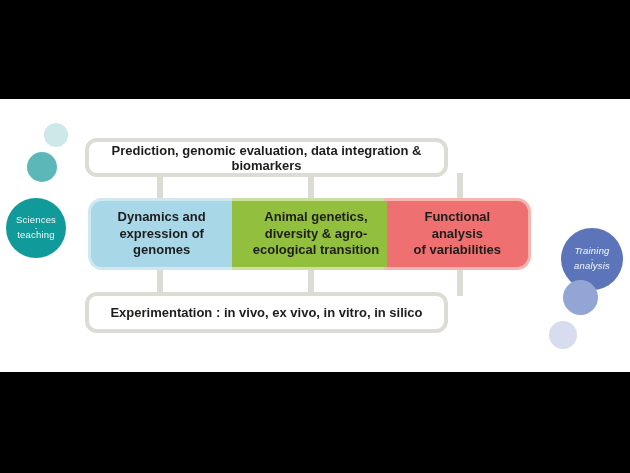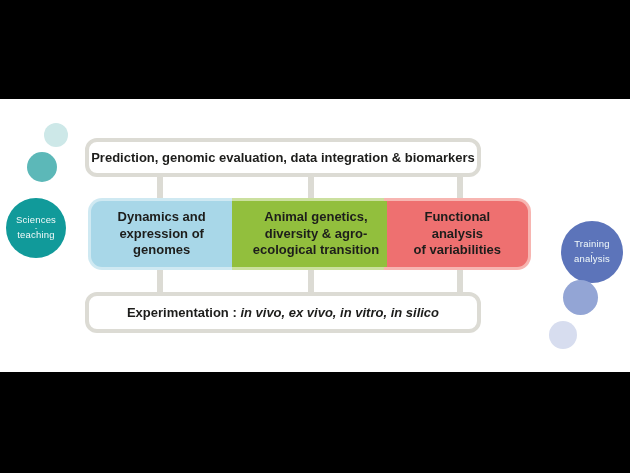--- a/index.html
+++ b/index.html
@@ -16,21 +16,21 @@
     background: #ffffff;
   }
   .circle {
     position: absolute; border-radius: 50%;
     display: flex; flex-direction: column; align-items: center; justify-content: center;
     text-align: center; color: #f2fafa;
   }
   .bubble-text { font-size: 9.5px; line-height: 1.15; letter-spacing: 0.2px; }
   .bubble-sep { font-size: 8px; line-height: 0.55; opacity: 0.9; }
   .outline-box {
-    position: absolute; left: 85px; width: 396px;
+    position: absolute; left: 85px; width: 363px;
     background: #ffffff; border: 4px solid #dcdbd4; border-radius: 12px;
     display: flex; align-items: center; justify-content: center; text-align: center;
     color: #1d1d1b; font-weight: bold; font-size: 13px;
     box-sizing: border-box;
   }
   .top-box { top: 39px; height: 39px; }
   .bottom-box { top: 193px; height: 41px; }
   .connector {
     position: absolute; width: 6px; background: #dcdbd4;
   }
@@ -43,38 +43,38 @@
       #f7b5b1 66.8%, #f7b5b1 100%);
     display: flex;
   }
   .row-seg {
     flex: 1 1 0; display: flex; align-items: center; justify-content: center;
     text-align: center; color: #1d1d1b; font-weight: bold; font-size: 13px;
     line-height: 1.3; white-space: pre-line;
   }
   .row-seg.first { border-radius: 11px 0 0 11px; }
   .row-seg.last  { border-radius: 0 11px 11px 0; }
-  .italic { font-style: italic; }
+  .italic { }
 </style>
 </head>
 <body>
 
 <div class="stage">
 
   <div class="canvas">
 
     <div class="circle" style="left: 44px; top: 24px; width: 24px; height: 24px; background: rgb(205, 232, 232);"></div>
     <div class="circle" style="left: 27px; top: 53px; width: 30px; height: 30px; background: rgb(92, 184, 184);"></div>
     <div class="circle" style="left: 6px; top: 99px; width: 60px; height: 60px; background: rgb(17, 154, 154);">
       <span class="bubble-text">Sciences</span>
       <span class="bubble-sep">-</span>
       <span class="bubble-text">teaching</span>
     </div>
 
-    <div class="circle" style="left: 561px; top: 122px; width: 62px; height: 62px; background: rgb(92, 116, 186);">
+    <div class="circle" style="left: 561px; top: 129px; width: 62px; height: 62px; background: rgb(92, 116, 186); font-style: italic;">
       <span class="bubble-text">Training</span>
       <span class="bubble-sep">-</span>
       <span class="bubble-text">analysis</span>
     </div>
     <div class="circle" style="left: 563px; top: 181px; width: 35px; height: 35px; background: rgb(147, 165, 213);"></div>
     <div class="circle" style="left: 549px; top: 222px; width: 28px; height: 28px; background: rgb(215, 221, 239);"></div>
 
     <div class="connector" style="left:157px; top:74px; height:28px;"></div>
     <div class="connector" style="left:308px; top:74px; height:28px;"></div>
     <div class="connector" style="left:457px; top:74px; height:28px;"></div>

